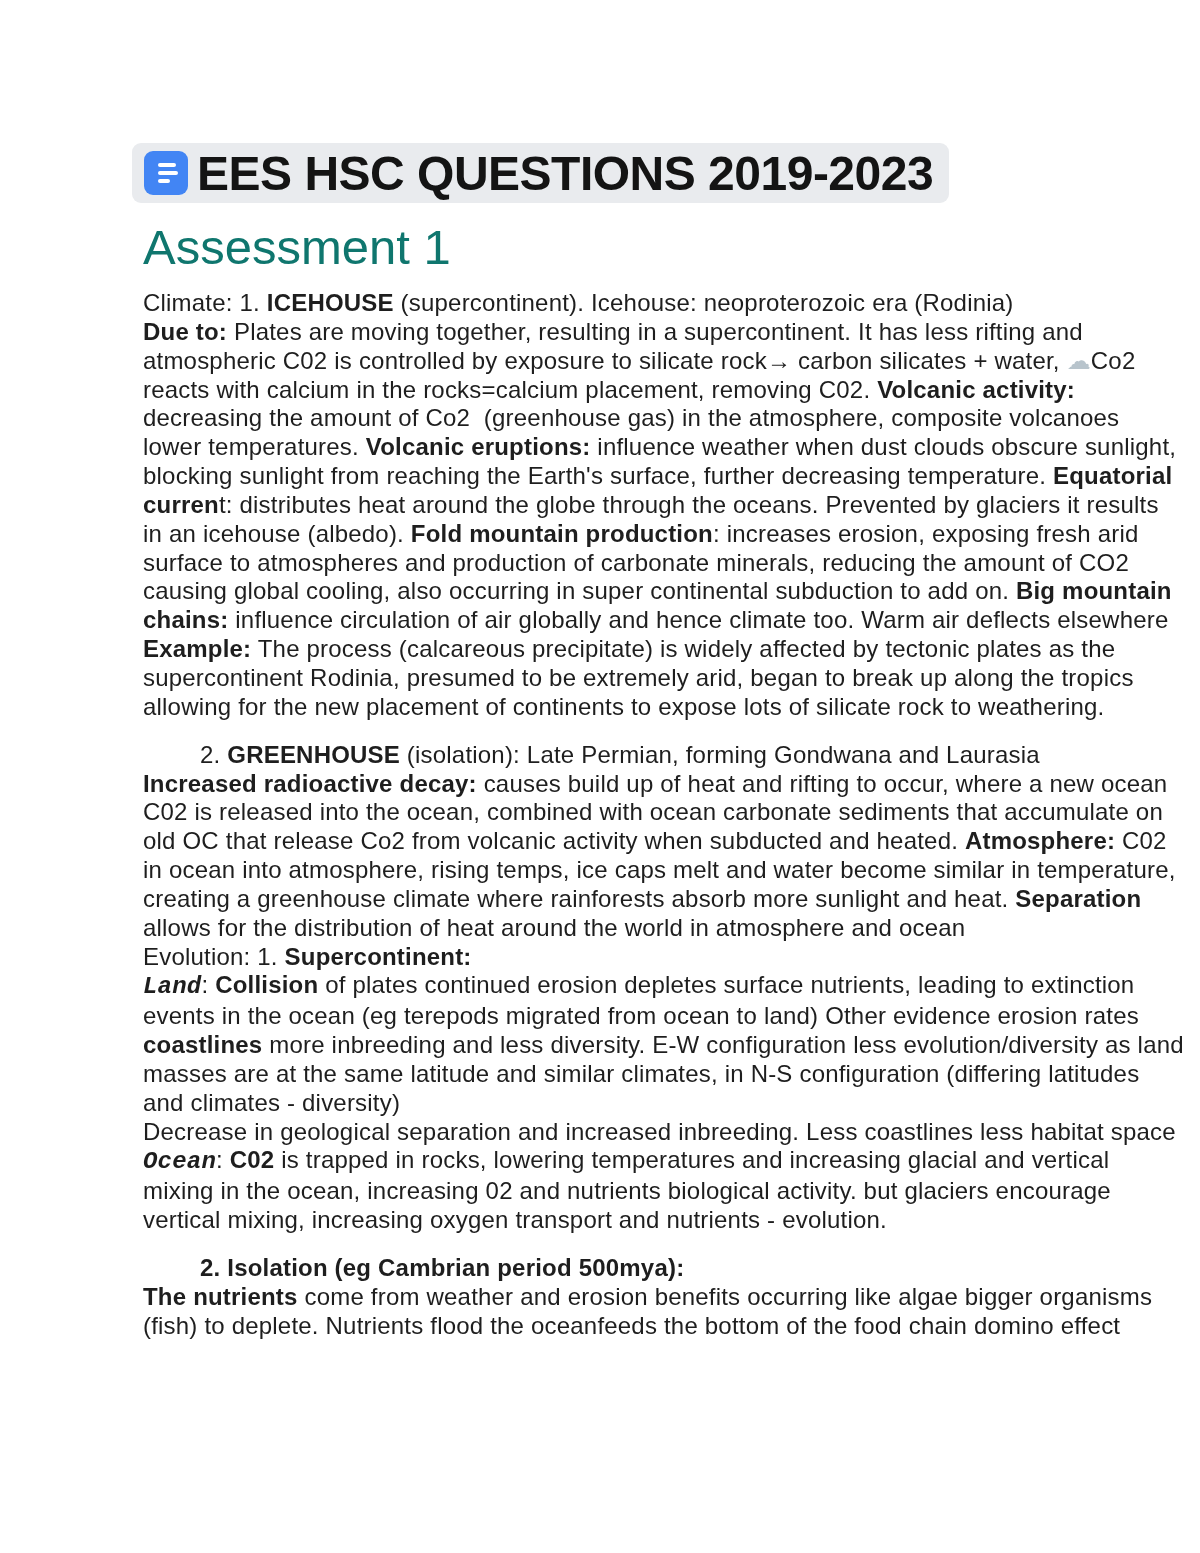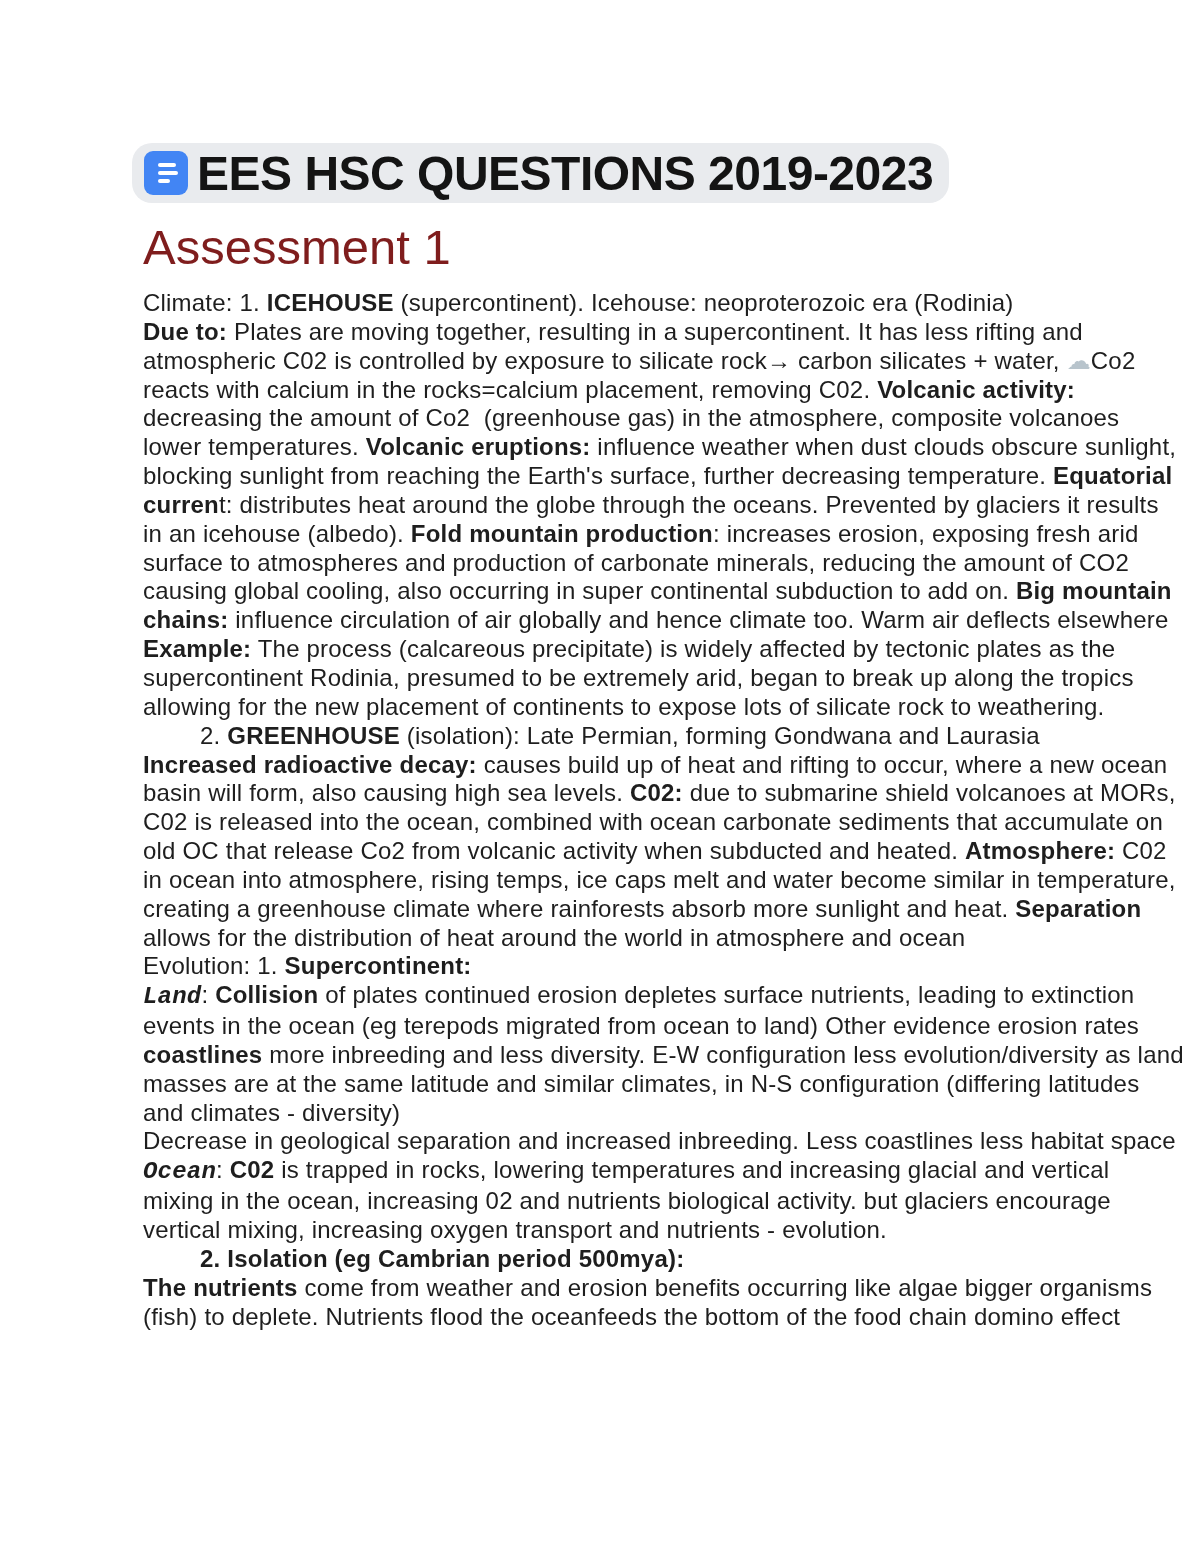--- a/index.html
+++ b/index.html
@@ -11,21 +11,21 @@
     overflow:hidden;
   }
   
   .title-pill{
     position:absolute;left:132px;top:143px;
     height:60px;
     display:inline-flex;align-items:center;
     gap:9px;
     padding:0 16px 0 12px;
     background:#e9ebee;
-    border-radius:20px;
+    border-radius:9px;
   }
   .doc-icon{
     width:44px;height:44px;
     background:#4285f4;
     border-radius:9px;
     position:relative;
     flex:0 0 auto;
   }
   .doc-icon .bar{position:absolute;left:14px;background:#ffffff;height:4px;border-radius:2px;}
   .doc-icon .bar1{top:12px;width:18px;}
@@ -36,35 +36,35 @@
     font-weight:700;
     color:#141414;
     letter-spacing:-0.5px;
     white-space:pre;
   }
   
   .page-heading{
     position:absolute;left:143px;top:216px;
     font-size:49px;
     font-weight:400;
-    color:#7f1d1d;
+    color:#0f766e;
     line-height:62px;
     white-space:pre;
   }
   
   .doc-body{
     position:absolute;left:143px;top:289px;
     width:940px;
     font-size:24px;
     line-height:28.85px;
     color:#1e1e1e;
     letter-spacing:0.2px;
   }
   .line{white-space:pre;}
-  .line.indent{padding-left:57px;}
+  .line.indent{padding-left:57px;margin-top:19px;}
   .b{font-weight:700;}
   .bi{font-weight:700;font-style:italic;font-family:Liberation Mono, monospace;}
   .cloud{color:#b8c4cc;font-family:"DejaVu Sans",sans-serif;}
 </style>
 </head>
 <body>
 
 <div id="page">
 
   <div class="title-pill">
@@ -89,21 +89,20 @@
       <div class="line"><span class="b">curren</span><span>t: distributes heat around the globe through the oceans. Prevented by glaciers it results</span></div>
       <div class="line"><span>in an icehouse (albedo). </span><span class="b">Fold mountain production</span><span>: increases erosion, exposing fresh arid</span></div>
       <div class="line"><span>surface to atmospheres and production of carbonate minerals, reducing the amount of CO2</span></div>
       <div class="line"><span>causing global cooling, also occurring in super continental subduction to add on. </span><span class="b">Big mountain</span></div>
       <div class="line"><span class="b">chains:</span><span> influence circulation of air globally and hence climate too. Warm air deflects elsewhere</span></div>
       <div class="line"><span class="b">Example:</span><span> The process (calcareous precipitate) is widely affected by tectonic plates as the</span></div>
       <div class="line"><span>supercontinent Rodinia, presumed to be extremely arid, began to break up along the tropics</span></div>
       <div class="line"><span>allowing for the new placement of continents to expose lots of silicate rock to weathering.</span></div>
       <div class="line indent"><span>2. </span><span class="b">GREENHOUSE</span><span> (isolation): Late Permian, forming Gondwana and Laurasia</span></div>
       <div class="line"><span class="b">Increased radioactive decay:</span><span> causes build up of heat and rifting to occur, where a new ocean</span></div>
-      <div class="line"><span>basin will form, also causing high sea levels. </span><span class="b">C02:</span><span> due to submarine shield volcanoes at MORs,</span></div>
       <div class="line"><span>C02 is released into the ocean, combined with ocean carbonate sediments that accumulate on</span></div>
       <div class="line"><span>old OC that release Co2 from volcanic activity when subducted and heated. </span><span class="b">Atmosphere:</span><span> C02</span></div>
       <div class="line"><span>in ocean into atmosphere, rising temps, ice caps melt and water become similar in temperature,</span></div>
       <div class="line"><span>creating a greenhouse climate where rainforests absorb more sunlight and heat. </span><span class="b">Separation</span></div>
       <div class="line"><span>allows for the distribution of heat around the world in atmosphere and ocean</span></div>
       <div class="line"><span>Evolution: 1. </span><span class="b">Supercontinent:</span></div>
       <div class="line"><span class="bi">Land</span><span>: </span><span class="b">Collision</span><span> of plates continued erosion depletes surface nutrients, leading to extinction</span></div>
       <div class="line"><span>events in the ocean (eg terepods migrated from ocean to land) Other evidence erosion rates</span></div>
       <div class="line"><span class="b">coastlines</span><span> more inbreeding and less diversity. E-W configuration less evolution/diversity as land</span></div>
       <div class="line"><span>masses are at the same latitude and similar climates, in N-S configuration (differing latitudes</span></div>

